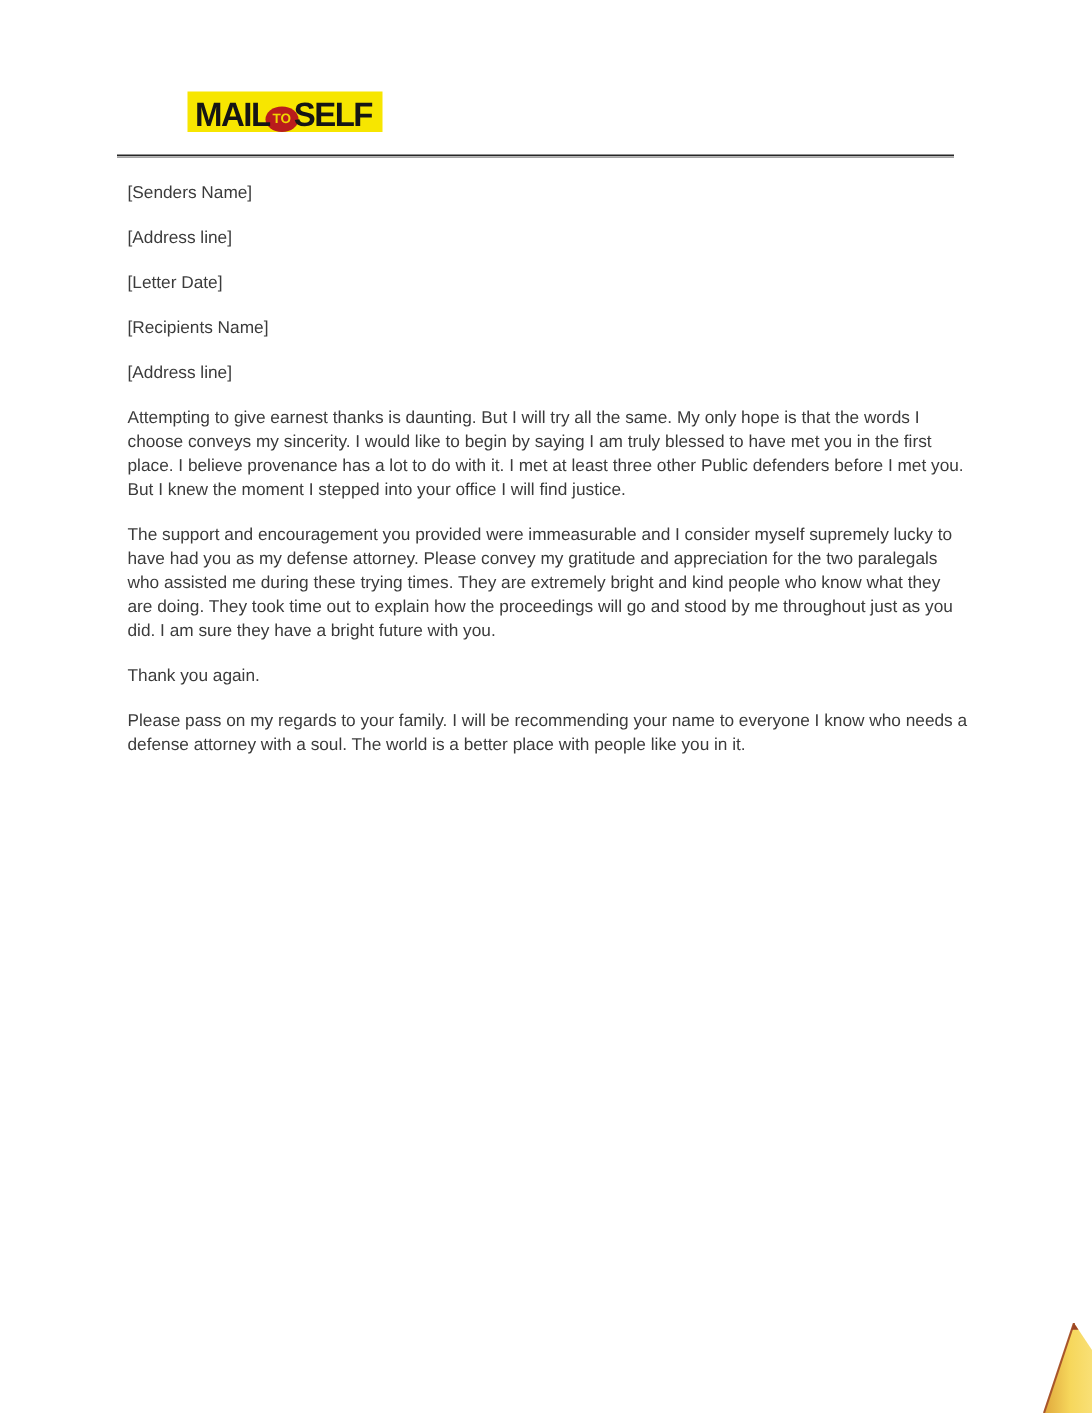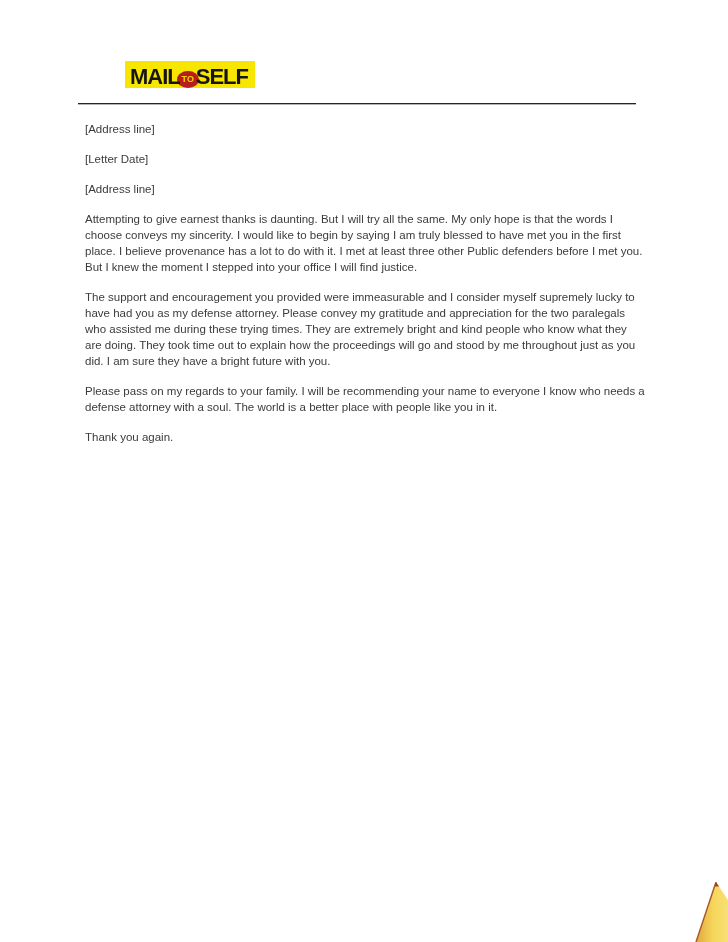--- a/index.html
+++ b/index.html
@@ -95,27 +95,29 @@
     <span class="logo-word">MAIL</span>
     <span class="logo-badge">
       <span>TO</span>
     </span>
     <span class="logo-word">SELF</span>
   </div>
 
   <div class="rule"></div>
 
   <div class="letter">
+    <p>[Senders Name]</p>
     <p>[Address line]</p>
     <p>[Letter Date]</p>
+    <p>[Recipients Name]</p>
     <p>[Address line]</p>
     <p>Attempting to give earnest thanks is daunting. But I will try all the same. My only hope is that the words I choose conveys my sincerity. I would like to begin by saying I am truly blessed to have met you in the first place. I believe provenance has a lot to do with it. I met at least three other Public defenders before I met you. But I knew the moment I stepped into your office I will find justice.</p>
     <p>The support and encouragement you provided were immeasurable and I consider myself supremely lucky to have had you as my defense attorney. Please convey my gratitude and appreciation for the two paralegals who assisted me during these trying times. They are extremely bright and kind people who know what they are doing. They took time out to explain how the proceedings will go and stood by me throughout just as you did. I am sure they have a bright future with you.</p>
+    <p>Thank you again.</p>
     <p>Please pass on my regards to your family. I will be recommending your name to everyone I know who needs a defense attorney with a soul. The world is a better place with people like you in it.</p>
-    <p>Thank you again.</p>
   </div>
 
   <svg class="corner" viewBox="0 0 40 60" xmlns="http://www.w3.org/2000/svg" aria-hidden="true">
     <defs>
       <linearGradient id="cornerGrad" x1="0" y1="0" x2="1" y2="0">
         <stop offset="0%" stop-color="#E0A83C"></stop>
         <stop offset="55%" stop-color="#F6D75C"></stop>
         <stop offset="100%" stop-color="#F9E076"></stop>
       </linearGradient>
     </defs>

